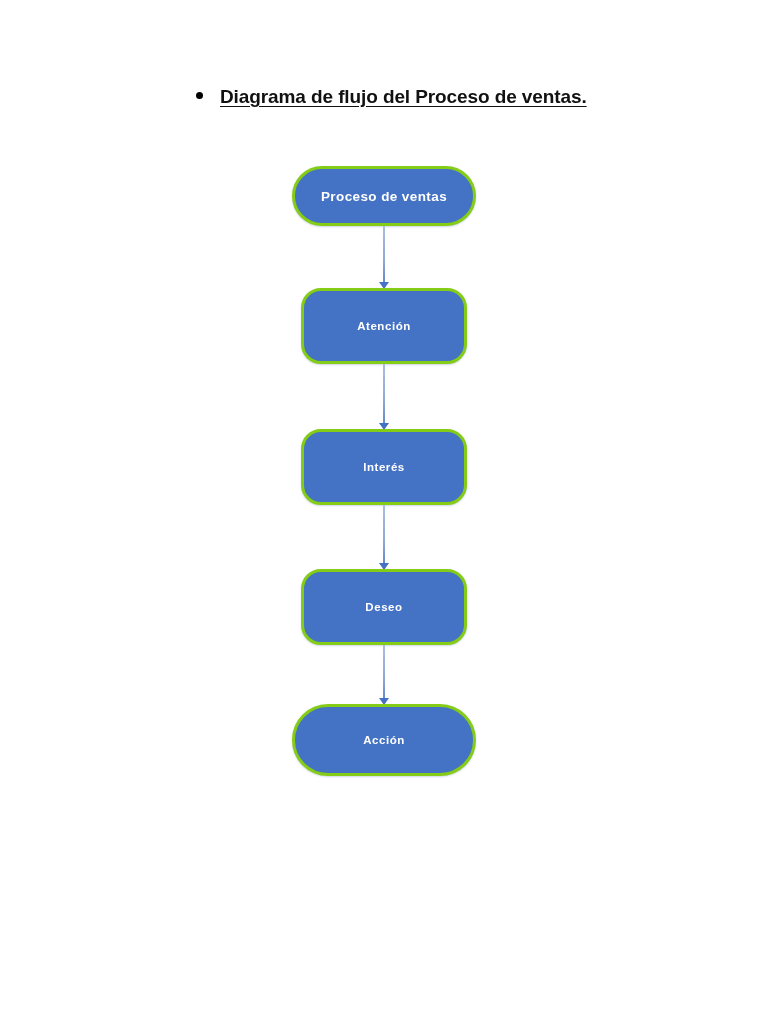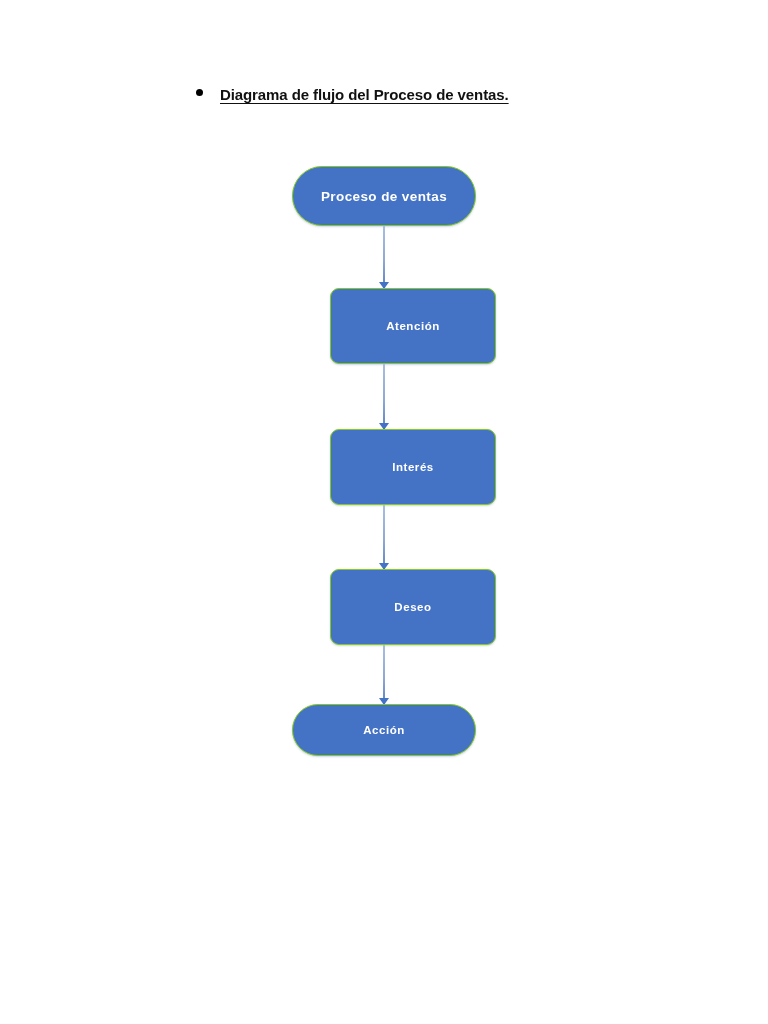--- a/index.html
+++ b/index.html
@@ -30,21 +30,21 @@
     height: 7px;
     border-radius: 50%;
     background: #000000;
     margin-right: 17px;
     position: relative;
     top: -4px;
     flex: 0 0 auto;
   }
   .doc-heading .heading-text {
     font-family: "Liberation Sans", sans-serif;
-    font-size: 15px;
+    font-size: 19px;
     font-weight: bold;
     color: #111111;
     text-decoration: underline;
     text-underline-offset: 3px;
     letter-spacing: -0.1px;
     white-space: nowrap;
   }
 
   
   .flowchart {
@@ -52,51 +52,50 @@
     left: 0;
     top: 0;
     width: 768px;
     height: 1024px;
   }
 
   .node {
     position: absolute;
     box-sizing: border-box;
     background: #4472C4;
-    border: 1px solid #84cc16;
+    border: 3px solid #84cc16;
     display: flex;
     align-items: center;
     justify-content: center;
     color: #FFFFFF;
     font-family: "Liberation Sans", sans-serif;
     font-size: 11.5px;
     font-weight: 600;
     letter-spacing: 0.55px;
     text-align: center;
     box-shadow: 0 1px 2px rgba(60,90,150,0.25);
   }
   .node.terminator {
     border-radius: 999px;
   }
   .node.process {
-    border-radius: 9px;
-    margin-left: 29px;
+    border-radius: 20px;
   }
   .node.terminator.first {
     font-size: 13.5px;
     letter-spacing: 0.4px;
     font-weight: 600;
   }
 
   
   .node-1 { left: 292px; top: 166px; width: 184px; height: 60px; }
   .node-2 { left: 301px; top: 288px; width: 166px; height: 76px; }
   .node-3 { left: 301px; top: 429px; width: 166px; height: 76px; justify-content: center; }
   .node-4 { left: 301px; top: 569px; width: 166px; height: 76px; align-items: center; }
-  .node-5 { left: 292px; top: 704px; width: 184px; height: 52px; }
+  .node-5 { left: 292px; top: 704px; width: 184px; height: 72px; }
 
   
   .connector {
     position: absolute;
     left: 383px;
     width: 2px;
   }
   .connector .line {
     position: absolute;
     left: 0;

